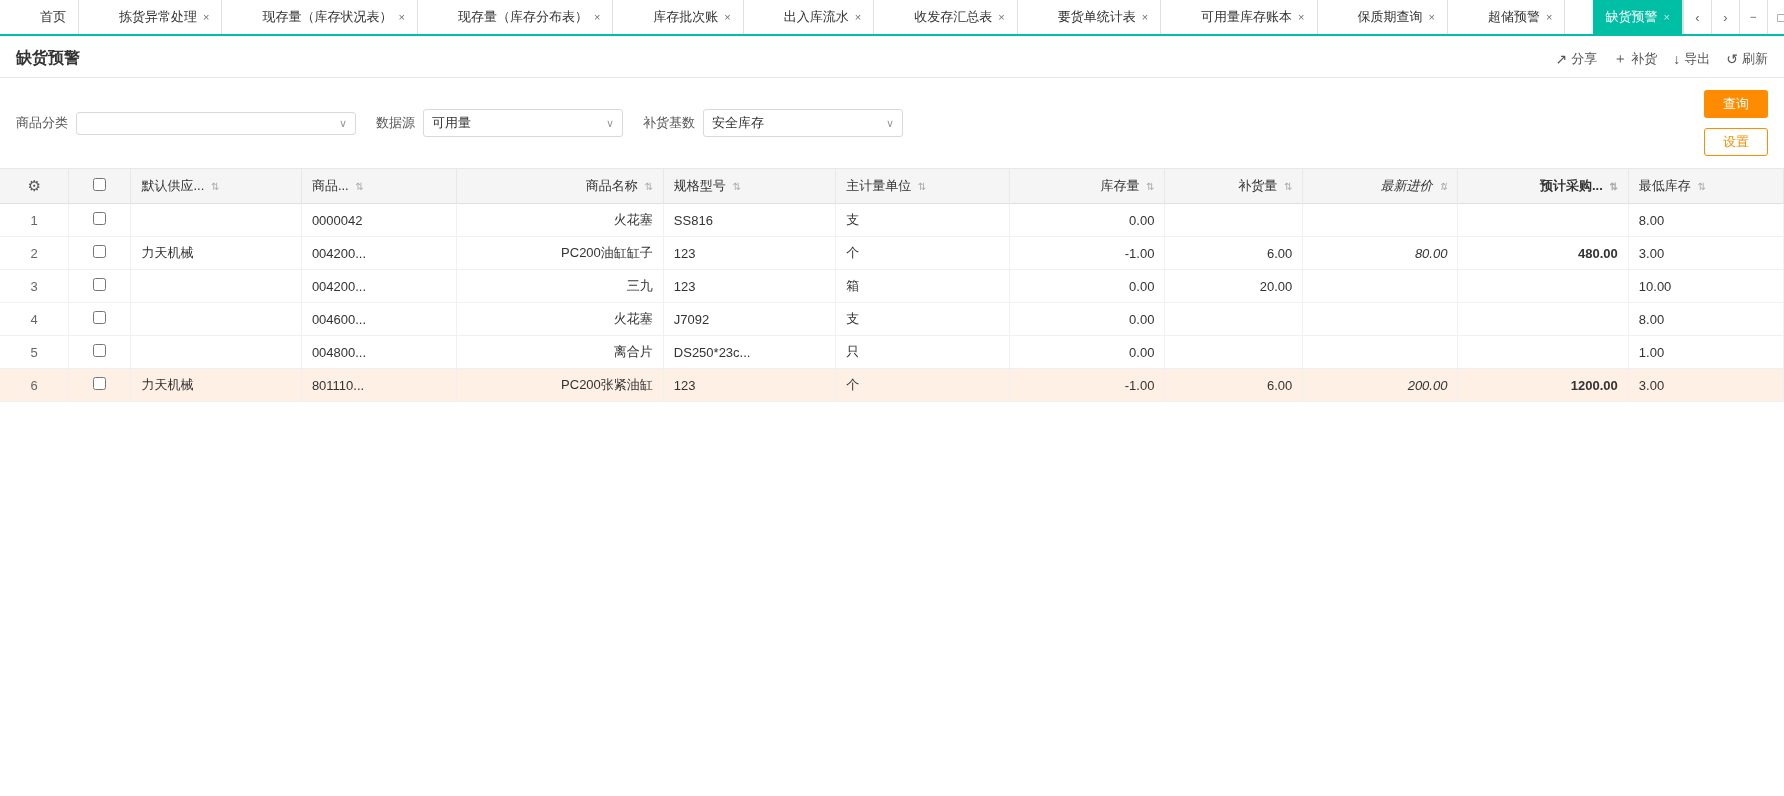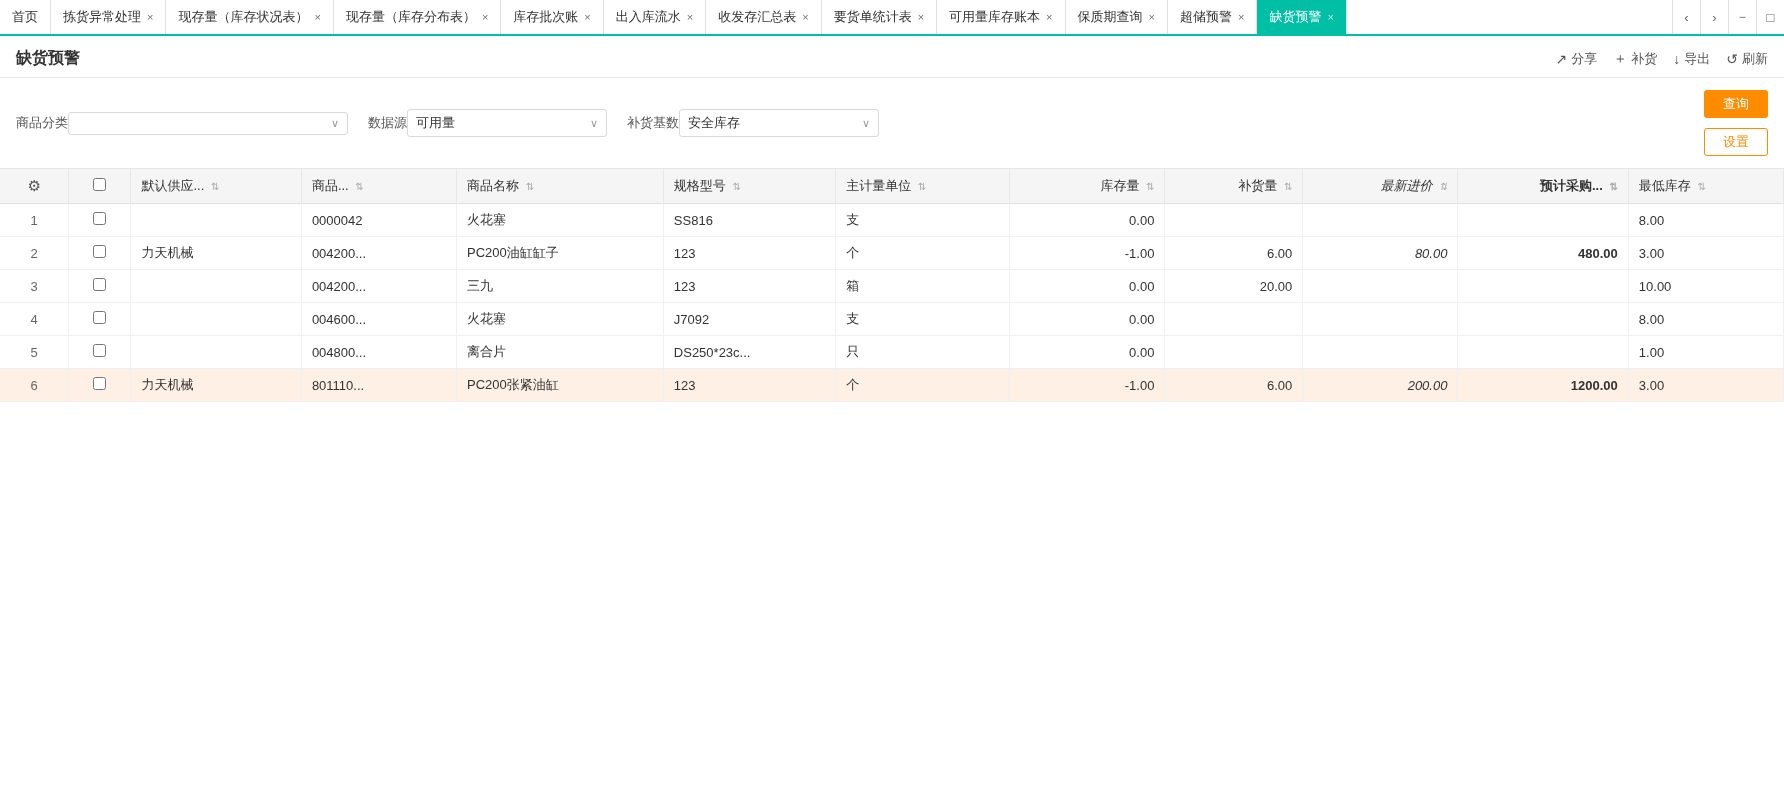--- a/index.html
+++ b/index.html
@@ -18,20 +18,21 @@
       display: flex;
       align-items: center;
       padding: 0 12px;
       height: 100%;
       white-space: nowrap;
       cursor: pointer;
       border-right: 1px solid #e0e0e0;
       color: #333;
       font-size: 13px;
       flex-shrink: 0;
+      margin-left: 28px;
     }
     .tab-item.active {
       background: #00bfa5;
       color: #fff;
     }
     .tab-item .tab-close {
       margin-left: 6px;
       font-size: 11px;
       cursor: pointer;
       color: inherit;
@@ -95,21 +96,21 @@
     .filter-row {
       display: flex;
       align-items: center;
       padding: 12px 16px;
       gap: 20px;
       border-bottom: 1px solid #e8e8e8;
     }
     .filter-group {
       display: flex;
       align-items: center;
-      gap: 0;
+      gap: 8px;
     }
     .filter-label {
       color: #555;
       white-space: nowrap;
     }
     .filter-select {
       display: flex;
       align-items: center;
       border: 1px solid #d9d9d9;
       border-radius: 3px;
@@ -179,21 +180,21 @@
     tbody td {
       padding: 7px 10px;
       color: #333;
       border-right: 1px solid #f0f0f0;
       font-size: 13px;
     }
     .col-index { width: 40px; text-align: center; color: #666; }
     .col-checkbox { width: 36px; text-align: center; }
     .col-supplier { width: 80px; }
     .col-code { width: 90px; }
-    .col-name { width: 120px; }
+    .col-name { width: 120px; text-align: right; }
     .col-spec { width: 100px; }
     .col-unit { width: 80px; }
     .col-stock { width: 90px; text-align: right; }
     .col-replenish { width: 80px; text-align: right; }
     .col-price { width: 90px; text-align: right; font-style: italic; }
     .col-purchase { width: 90px; text-align: right; font-weight: bold; }
     .col-min-stock { width: 90px; }
 
     .gear-icon { font-size: 15px; color: #555; cursor: pointer; }
     input[type="checkbox"] { cursor: pointer; }

